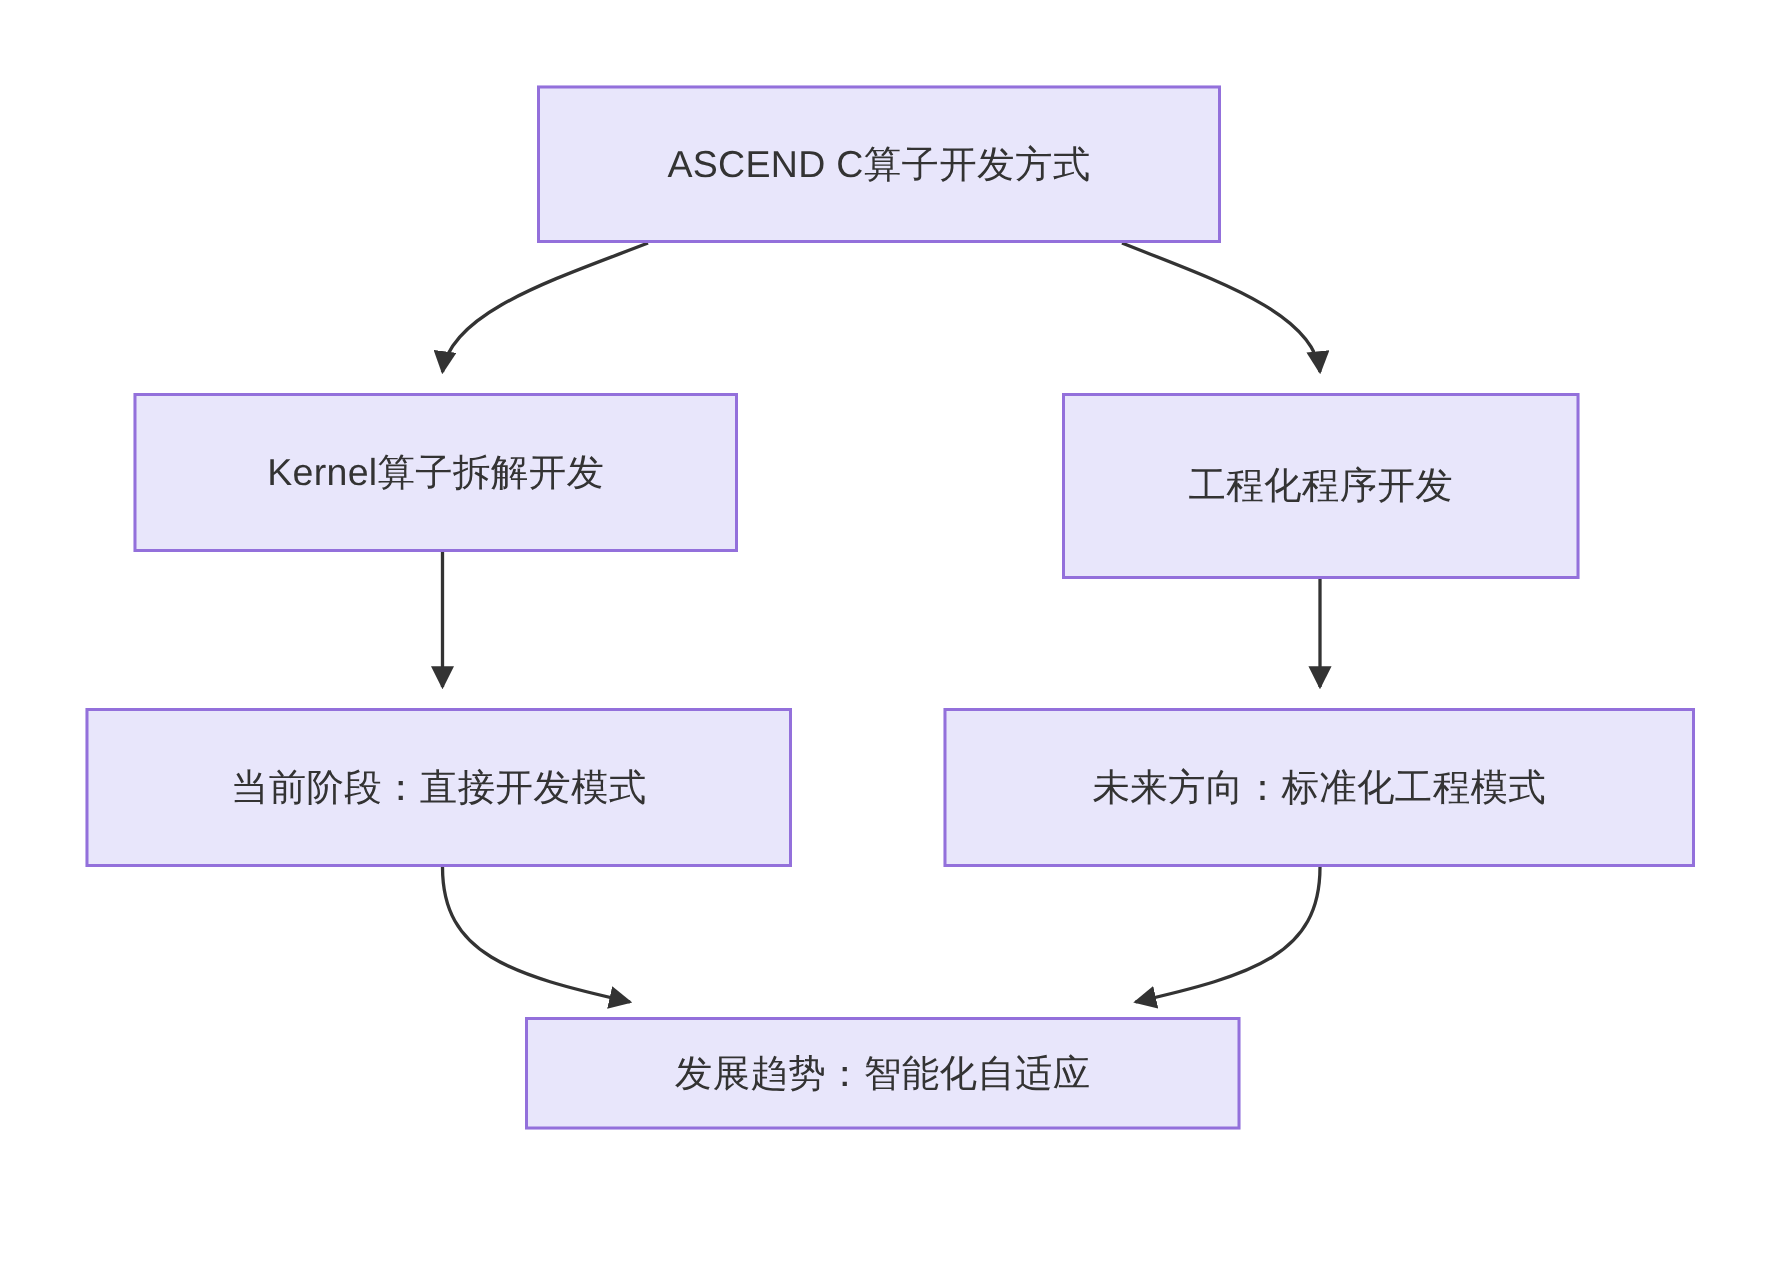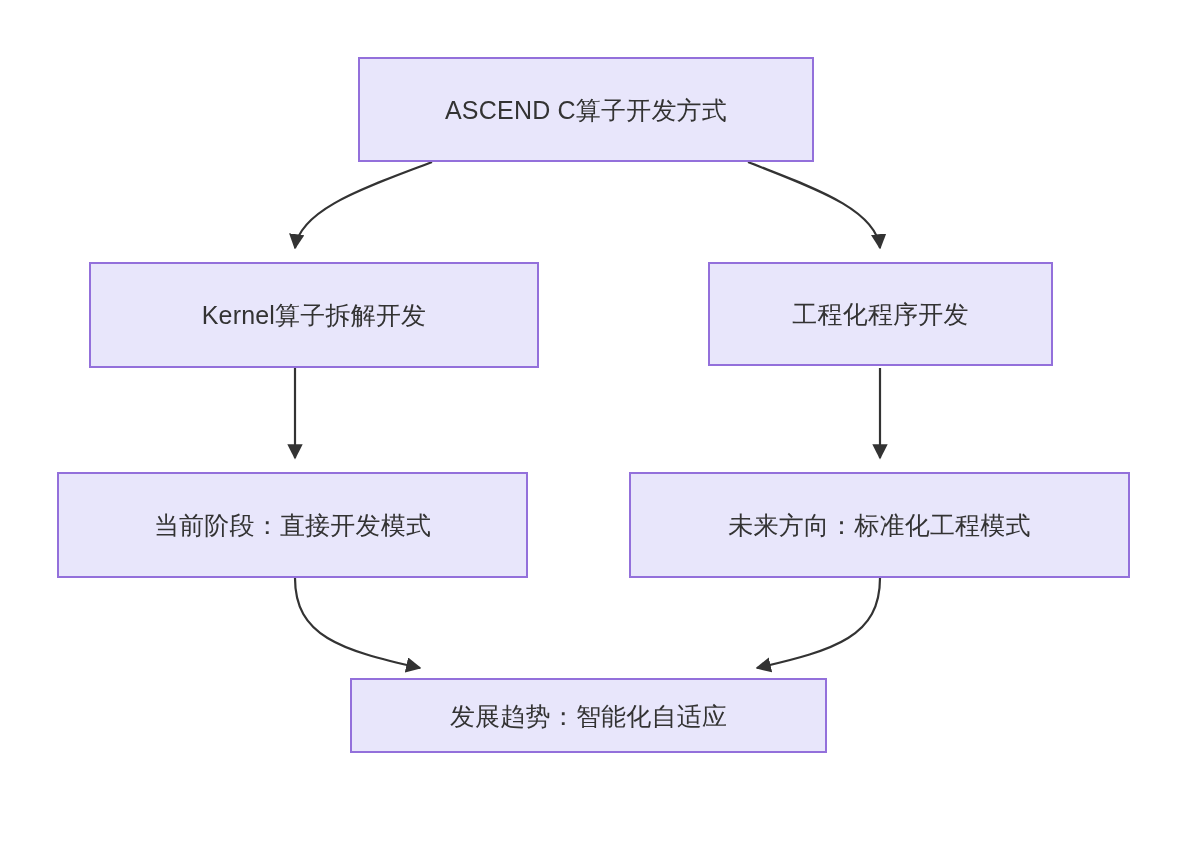--- a/index.html
+++ b/index.html
@@ -39,22 +39,22 @@
     text-align: center;
   }
   .node-label {
     color: #333333;
     font-size: 25px;
     line-height: 1.2;
     letter-spacing: 0.2px;
     white-space: nowrap;
   }
   #n-root   { left: 358px; top: 57px;  width: 456px; height: 105px; }
-  #n-kernel { left: 89px;  top: 262px; width: 450px; height: 106px; }
-  #n-eng    { left: 708px; top: 262px; width: 345px; height: 104px; }
+  #n-kernel { left: 89px;  top: 262px; width: 403px; height: 106px; }
+  #n-eng    { left: 708px; top: 262px; width: 345px; height: 124px; }
   #n-cur    { left: 57px;  top: 472px; width: 471px; height: 106px; }
   #n-fut    { left: 629px; top: 472px; width: 501px; height: 106px; }
   #n-trend  { left: 350px; top: 678px; width: 477px; height: 75px; }
 </style>
 </head>
 <body>
 
 <div id="canvas">
 
   <svg id="edges" viewBox="0 0 1188 844" width="1188" height="844">

